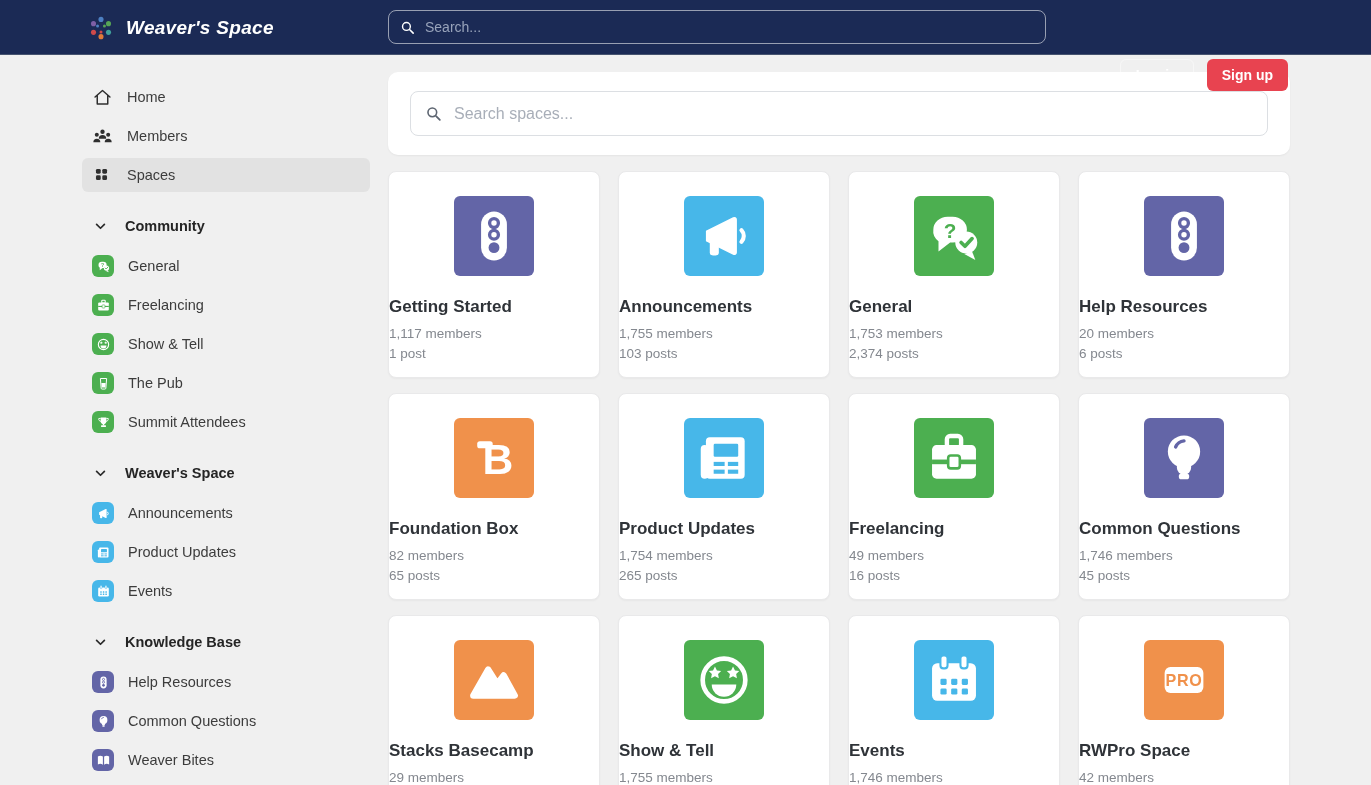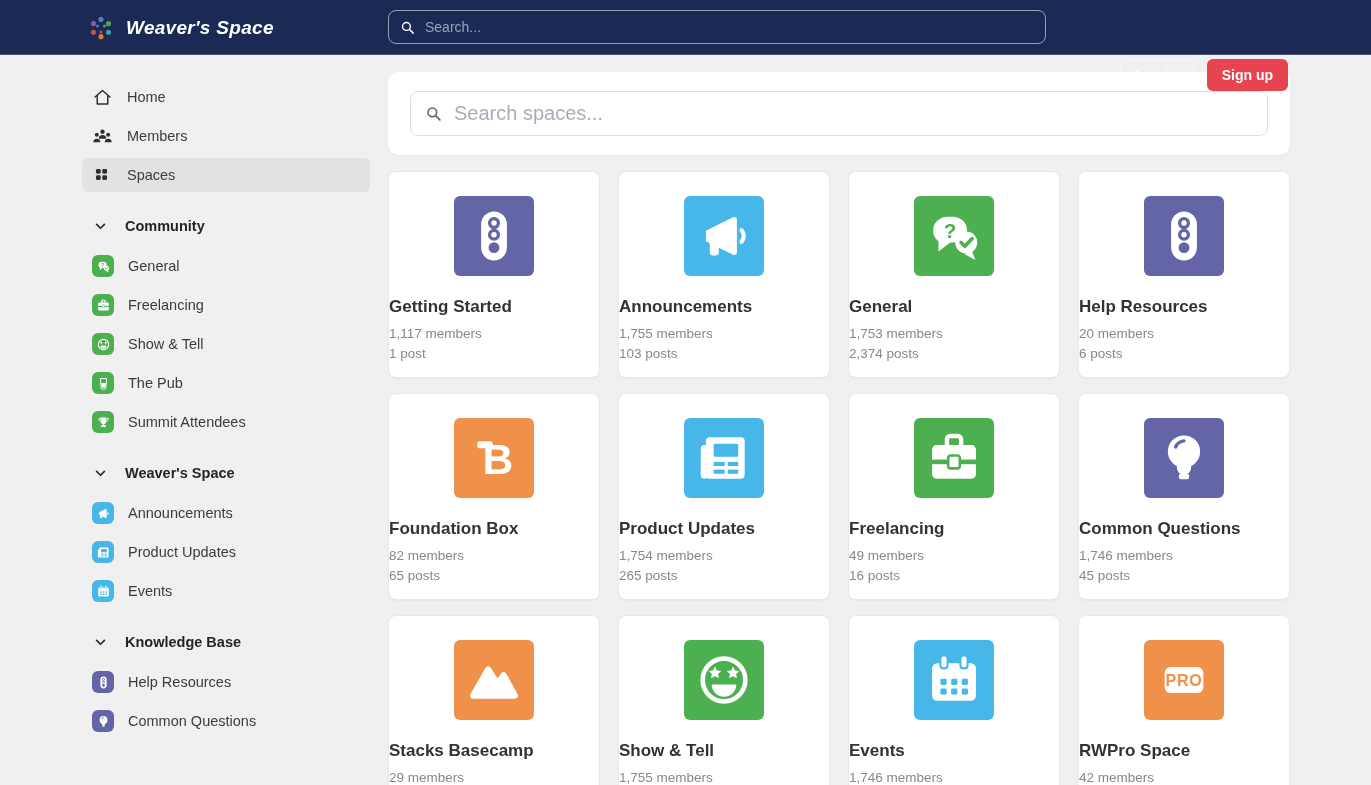--- a/index.html
+++ b/index.html
@@ -45,21 +45,21 @@
   [data-accent="blue"]{background:var(--accent-blue);color:var(--accent-blue);}
   [data-accent="purple"]{background:var(--accent-purple);color:var(--accent-purple);}
   [data-accent="orange"]{background:var(--accent-orange);color:var(--accent-orange);}
 
   
   .search-card{margin-top:17px;background:#fff;border-radius:10px;height:83px;padding:19px 22px;
     box-shadow:0 1px 2px rgba(0,0,0,.05);}
   .space-search{height:45px;border:1px solid #dcdfe3;border-radius:8px;display:flex;align-items:center;gap:11px;
     padding:0 13px;background:#fff;}
   .space-search svg{color:#5c6470;}
-  .space-search input{flex:1;border:none;outline:none;font-size:20px;color:#8b5cf6;font-family:inherit;}
+  .space-search input{flex:1;border:none;outline:none;font-size:16px;color:#8b5cf6;font-family:inherit;}
   .space-search input::placeholder{color:#a8aeb8;}
 
   .grid{margin-top:16px;display:grid;grid-template-columns:repeat(4,212px);gap:15px 18px;}
   .card{background:#fff;border:1px solid #e9e9ea;border-radius:8px;height:207px;
     padding-top:24px;box-shadow:0 1px 2px rgba(0,0,0,.04);cursor:pointer;}
   .tile-lg{width:80px;height:80px;border-radius:6px;margin:0 auto;}
   .tile-lg svg{width:62px;height:62px;}
   .card-title{margin-top:21px;font-size:17px;font-weight:bold;color:#2f3338;}
   .card-stat{margin-top:7px;font-size:13.5px;color:#84888f;line-height:1.5;}
   .card-stat div{white-space:nowrap;}
@@ -328,20 +328,28 @@
       <span class="side-label">Help Resources</span>
     </div>
     <div class="side-item">
       <span class="tile tile-sm" data-accent="purple">
           <svg viewBox="0 0 48 48">
             <use href="#i-bulb"></use>
           </svg>
         </span>
       <span class="side-label">Common Questions</span>
     </div>
+    <div class="side-item">
+      <span class="tile tile-sm" data-accent="purple">
+          <svg viewBox="0 0 48 48">
+            <use href="#i-book"></use>
+          </svg>
+        </span>
+      <span class="side-label">Weaver Bites</span>
+    </div>
   </aside>
 
   <main>
     <div class="search-card">
       <div class="space-search">
         <svg width="19" height="19" viewBox="0 0 48 48">
             <use href="#i-search"></use>
           </svg>
         <input type="text" placeholder="Search spaces..." style="">
       </div>

